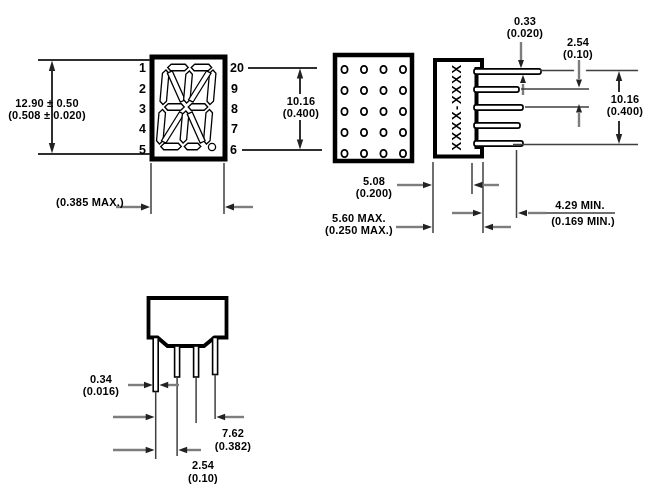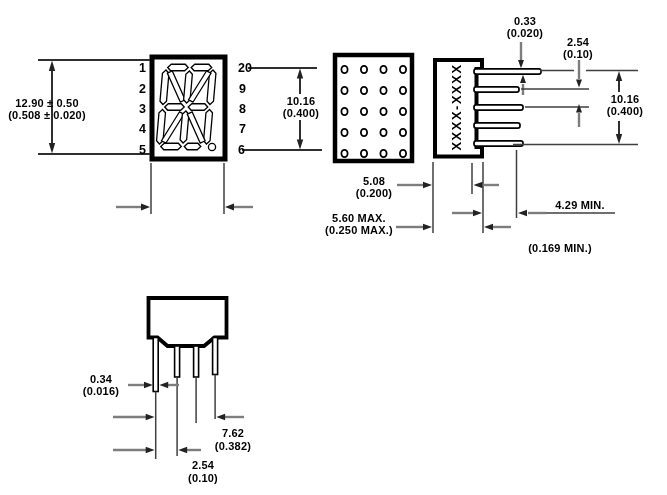--- a/index.html
+++ b/index.html
@@ -4,21 +4,21 @@
 <style>
   html,body{margin:0;padding:0;background:#fff;}
   #stage{position:relative;width:667px;height:495px;background:#fff;overflow:hidden;
          font-family:"Liberation Sans",sans-serif;color:#000;}
   #drawing{position:absolute;left:0;top:0;}
   .dim{position:absolute;font-weight:bold;font-size:11px;line-height:12px;text-align:center;
        white-space:nowrap;letter-spacing:0.2px;}
   .dim.lh13{line-height:13px;}
   .pin{position:absolute;font-weight:bold;font-size:12.5px;line-height:14px;width:30px;}
   .pin.left{text-align:right;}
-  .pin.right{text-align:left;width:36px;margin-left:8px;}
+  .pin.right{text-align:left;width:36px;}
   #part-label{position:absolute;left:407px;top:99px;width:100px;height:16px;text-align:center;
        font-weight:bold;font-size:13px;letter-spacing:1.5px;transform:rotate(-90deg);}
   
   .ln{stroke:#3f3f3f;stroke-width:1.5;fill:none;}
   .ln2{stroke:#2f2f2f;stroke-width:2;fill:none;}
   .sh{stroke:#7d7d7d;stroke-width:2.4;fill:none;}
   .hd{fill:#222;stroke:none;}
   .body{fill:#fff;stroke:#000;}
   .seg{fill:#fff;stroke:#000;stroke-width:1.3;}
   .pad{fill:#fff;stroke:#000;stroke-width:1.8;}
@@ -206,20 +206,21 @@
   <div class="pin right" style="left:231px;top:82px;">9</div>
   <div class="pin right" style="left:231px;top:102px;">8</div>
   <div class="pin right" style="left:231px;top:122px;">7</div>
   <div class="pin right" style="left:230px;top:143px;">6</div>
 
   <div class="dim" style="left:-8px;top:97px;width:110px;">
     <div>12.90 ± 0.50</div>
     <div>(0.508 ± 0.020)</div>
   </div>
   <div class="dim lh13" style="left:35px;top:196px;width:110px;">
+    <div>(0.385 MAX.)</div>
   </div>
   <div class="dim" style="left:266px;top:95px;width:70px;">
     <div>10.16</div>
     <div>(0.400)</div>
   </div>
   <div class="dim" style="left:339px;top:175px;width:70px;">
     <div>5.08</div>
     <div>(0.200)</div>
   </div>
   <div class="dim" style="left:304px;top:212px;width:110px;">
@@ -234,21 +235,21 @@
     <div>2.54</div>
     <div>(0.10)</div>
   </div>
   <div class="dim" style="left:590px;top:93px;width:70px;">
     <div>10.16</div>
     <div>(0.400)</div>
   </div>
   <div class="dim" style="left:535px;top:199px;width:90px;">
     <div>4.29 MIN.</div>
   </div>
-  <div class="dim" style="left:515px;top:215px;width:90px;margin-top:27px;">
+  <div class="dim" style="left:538px;top:215px;width:90px;">
     <div>(0.169 MIN.)</div>
   </div>
   <div class="dim" style="left:66px;top:373px;width:70px;">
     <div>0.34</div>
     <div>(0.016)</div>
   </div>
   <div class="dim lh13" style="left:198px;top:427px;width:70px;">
     <div>7.62</div>
     <div>(0.382)</div>
   </div>

